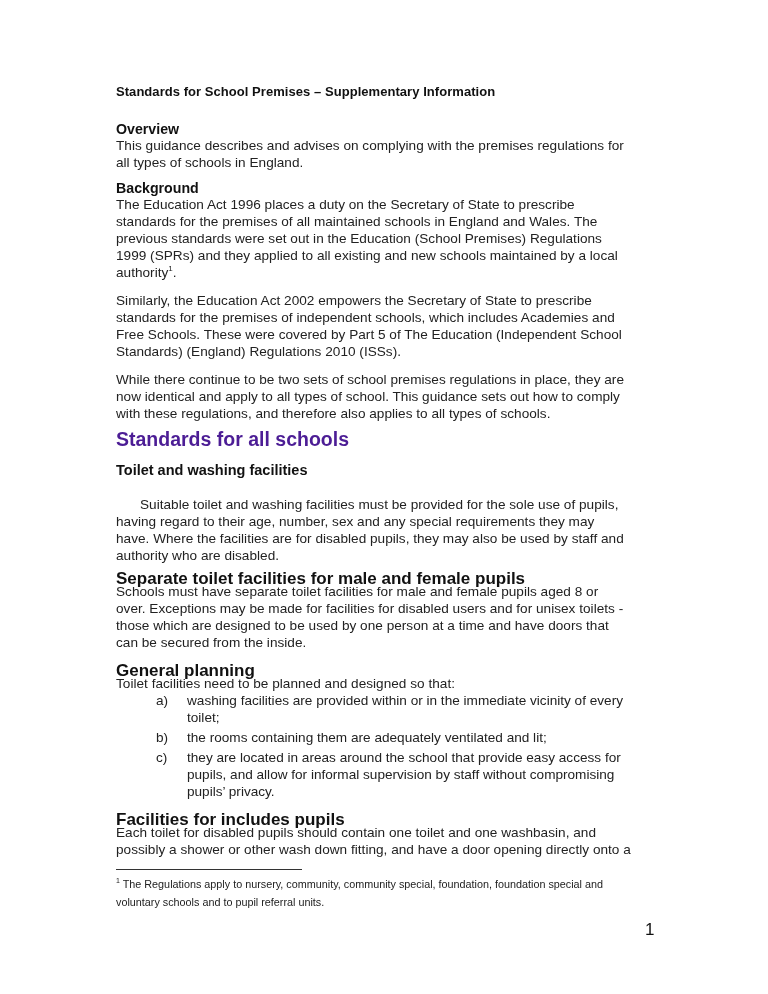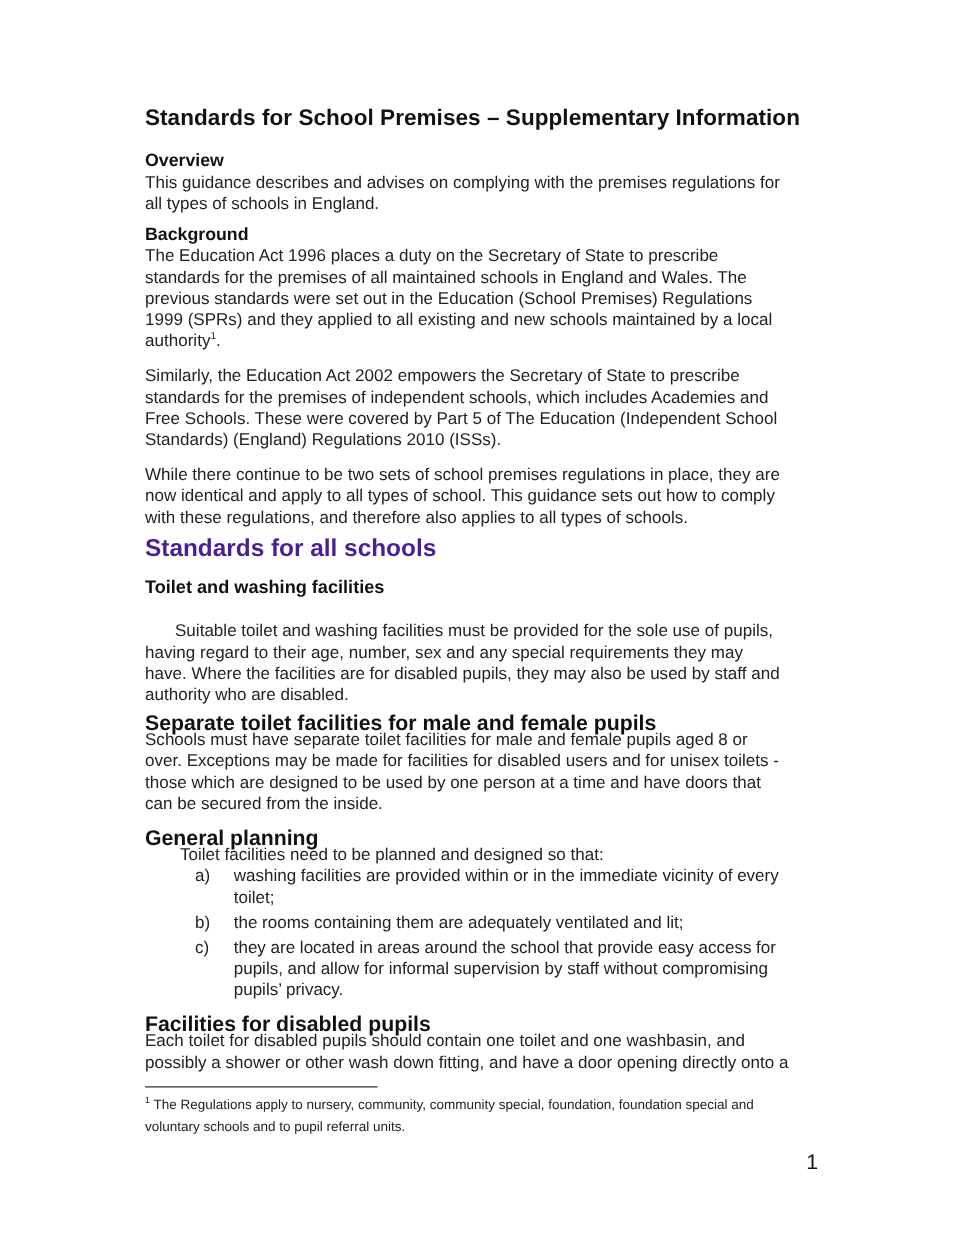--- a/index.html
+++ b/index.html
@@ -16,21 +16,21 @@
     color: #1a1a1a;
   }
   .page {
     position: absolute;
     left: 116px;
     top: 0;
     width: 560px;
   }
   .abs { position: absolute; left: 0; white-space: nowrap; }
   .title {
-    font-size: 18px;
+    font-size: 13px;
     font-weight: bold;
     color: #111;
     letter-spacing: 0.05px;
   }
   .h2 {
     font-size: 14.2px;
     font-weight: bold;
     color: #111;
   }
   .h1 {
@@ -128,41 +128,41 @@
   <div class="abs line" style="top:531px;">have. Where the facilities are for disabled pupils, they may also be used by staff and</div>
   <div class="abs line" style="top:548px;">authority who are disabled.</div>
 
   <div class="abs h4" style="top:569px;">Separate toilet facilities for male and female pupils</div>
   <div class="abs line" style="top:584px;">Schools must have separate toilet facilities for male and female pupils aged 8 or</div>
   <div class="abs line" style="top:601px;">over. Exceptions may be made for facilities for disabled users and for unisex toilets -</div>
   <div class="abs line" style="top:618px;">those which are designed to be used by one person at a time and have doors that</div>
   <div class="abs line" style="top:635px;">can be secured from the inside.</div>
 
   <div class="abs h4" style="top:661px;">General planning</div>
-  <div class="abs line" style="top:676px;margin-left:28px;">Toilet facilities need to be planned and designed so that:</div>
+  <div class="abs line" style="top:676px;">Toilet facilities need to be planned and designed so that:</div>
 
   <div>
     <div>
       <span class="list-label" style="top:693px;">a)</span>
       <span class="list-line" style="top:693px;">washing facilities are provided within or in the immediate vicinity of every</span>
       <span class="list-line" style="top:710px;">toilet;</span>
     </div>
     <div>
       <span class="list-label" style="top:730px;">b)</span>
       <span class="list-line" style="top:730px;">the rooms containing them are adequately ventilated and lit;</span>
     </div>
     <div>
       <span class="list-label" style="top:750px;">c)</span>
       <span class="list-line" style="top:750px;">they are located in areas around the school that provide easy access for</span>
       <span class="list-line" style="top:767px;">pupils, and allow for informal supervision by staff without compromising</span>
       <span class="list-line" style="top:784px;">pupils’ privacy.</span>
     </div>
   </div>
 
-  <div class="abs h4" style="top:810px;">Facilities for disabled pupils</div>
+  <div class="abs h4" style="top:810px;">Facilities for includes pupils</div>
   <div class="abs line" style="top:825px;">Each toilet for disabled pupils should contain one toilet and one washbasin, and</div>
   <div class="abs line" style="top:842px;">possibly a shower or other wash down fitting, and have a door opening directly onto a</div>
 
   <div class="fn-rule"></div>
   <div class="abs fn" style="top:878px;"><span class="sup">1</span><span> The Regulations apply to nursery, community, community special, foundation, foundation special and</span></div>
   <div class="abs fn" style="top:896px;">voluntary schools and to pupil referral units.</div>
 
   <div class="pagenum">1</div>
 </div>
 

